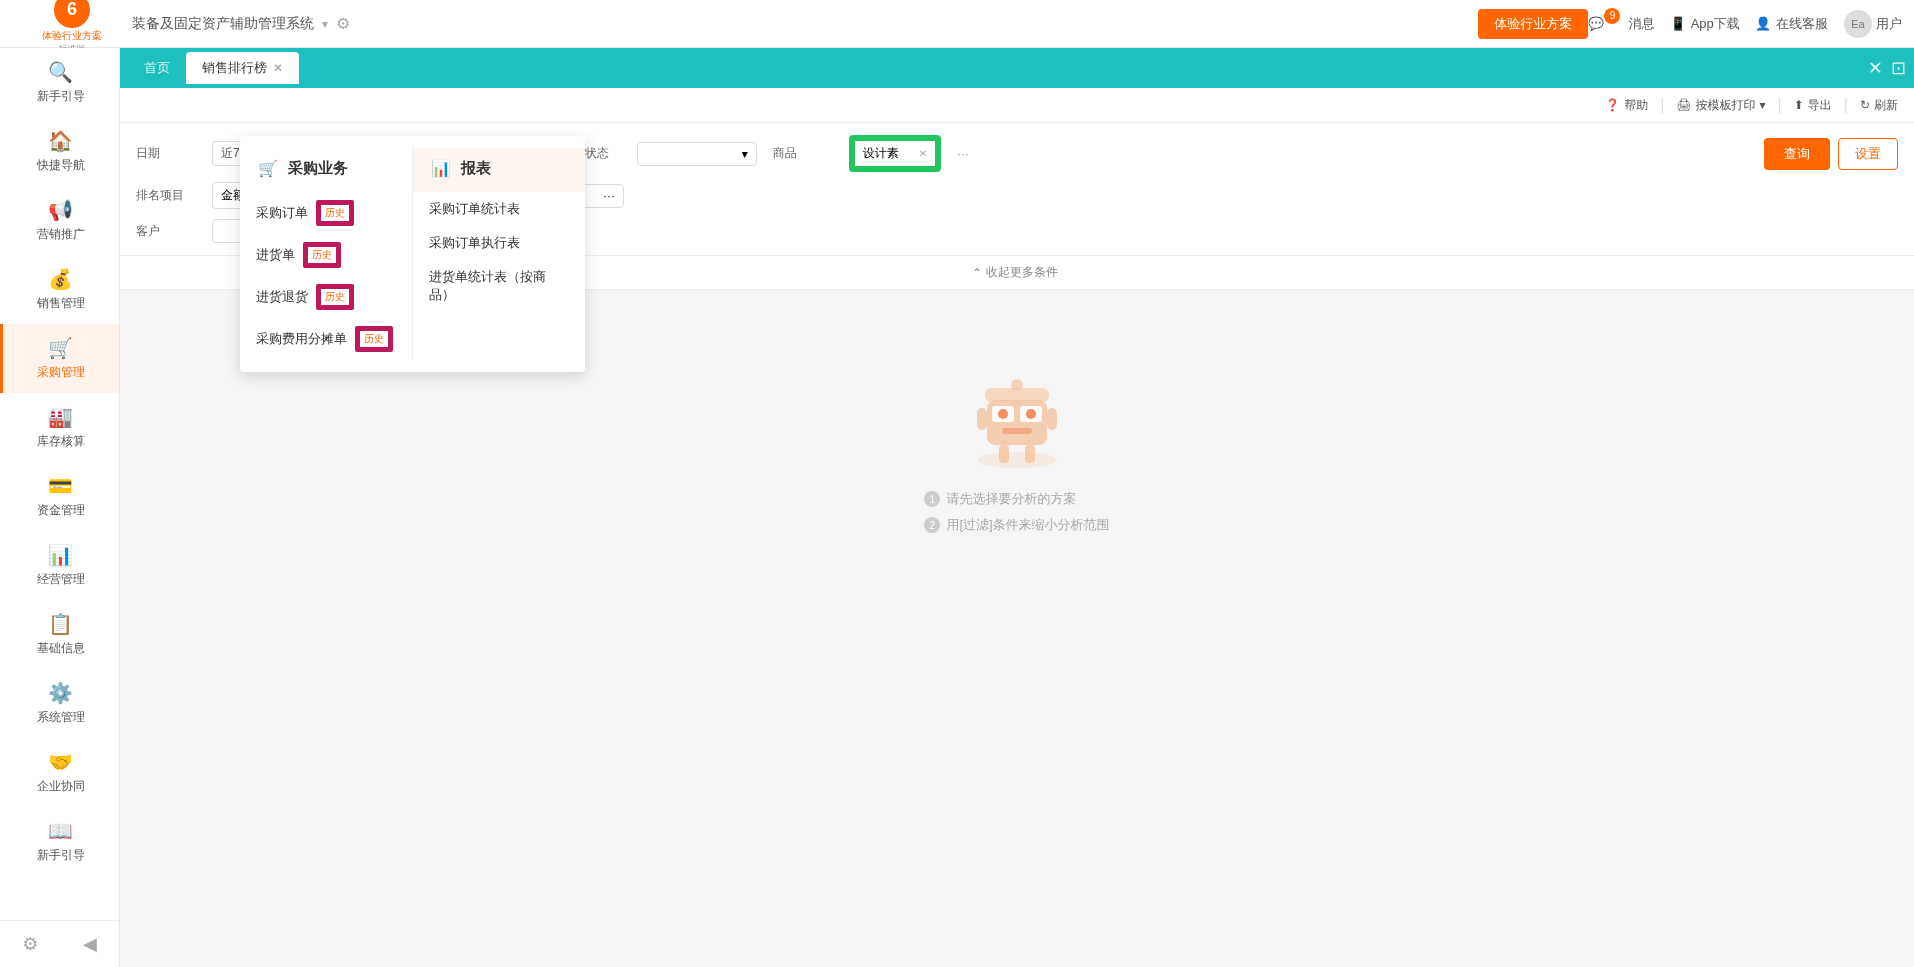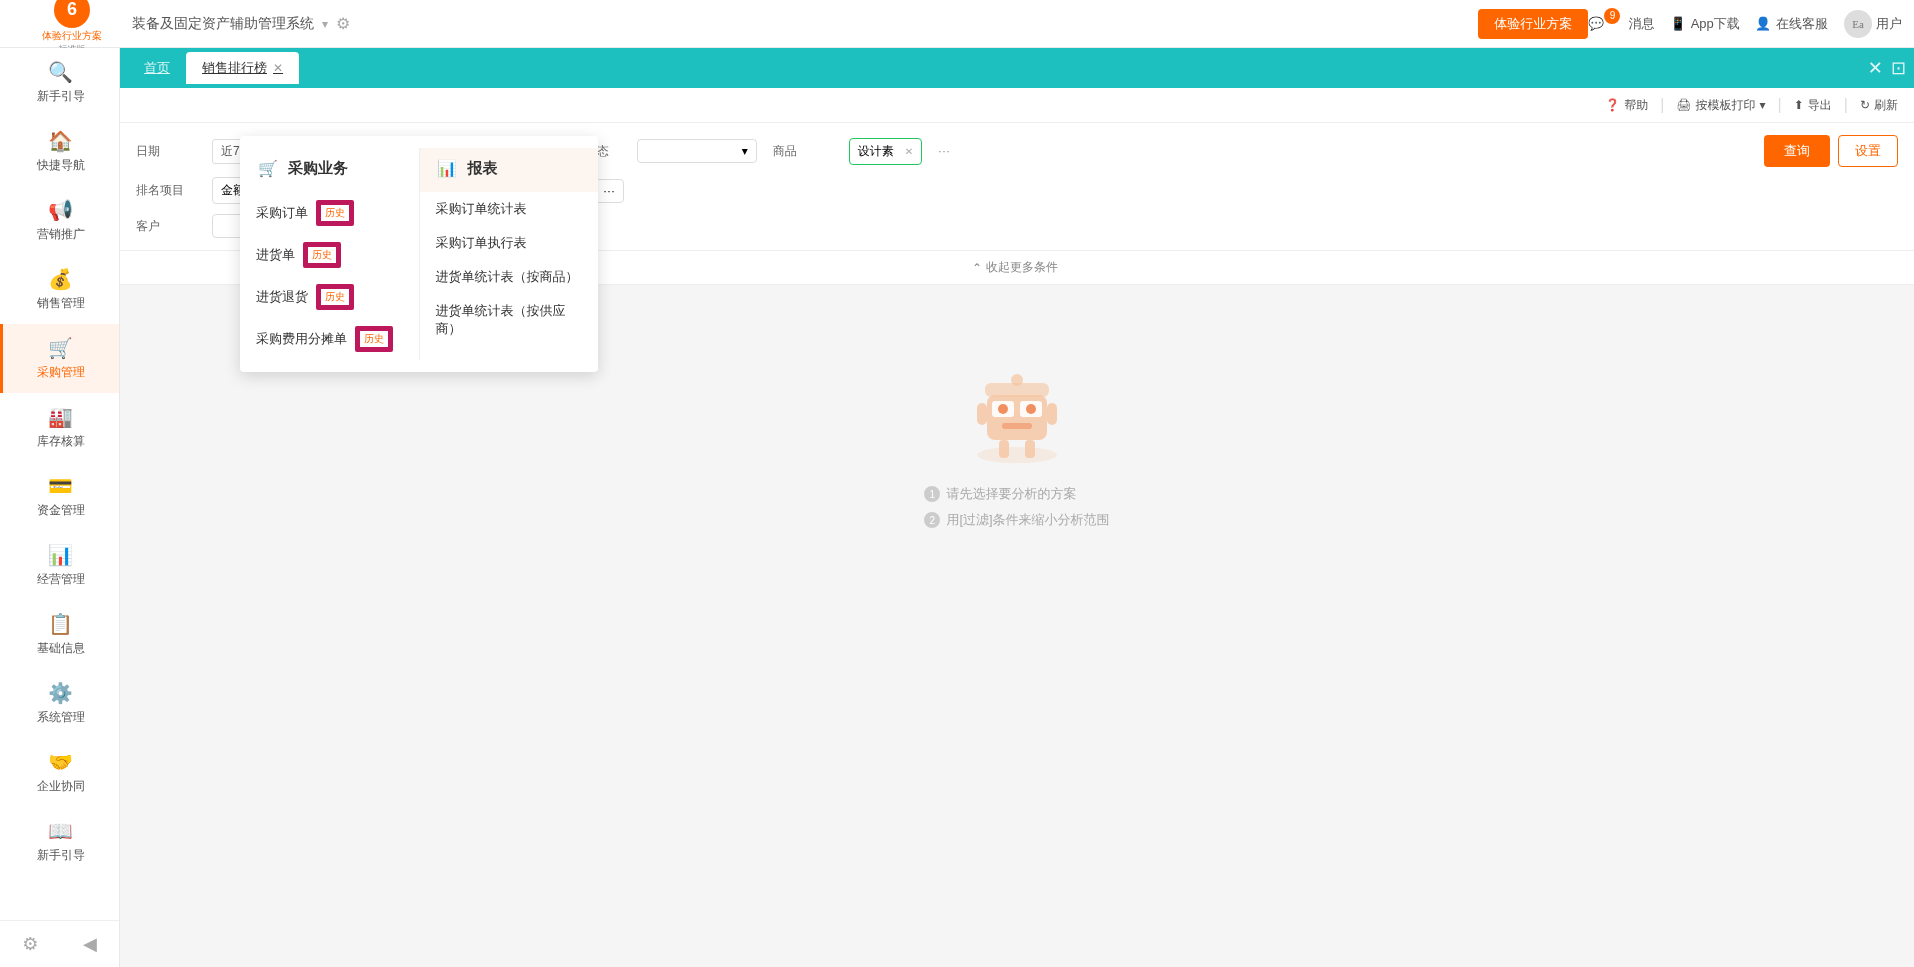--- a/index.html
+++ b/index.html
@@ -61,21 +61,21 @@
     }
     .badge {
       background: #f60; color: #fff; border-radius: 50%;
       width: 16px; height: 16px; font-size: 10px;
       display: flex; align-items: center; justify-content: center;
       position: relative; top: -8px; left: -4px;
     }
     .avatar-circle {
       width: 28px; height: 28px; background: #ddd; border-radius: 50%;
       display: flex; align-items: center; justify-content: center;
-      font-size: 11px; color: #777; font-family: Liberation Serif, serif;
+      font-size: 11px; color: #777;
     }
 
     
     .main-layout {
       flex: 1;
       display: flex;
       overflow: hidden;
     }
 
     
@@ -139,21 +139,20 @@
     }
     .tab-item {
       height: 32px;
       display: flex;
       align-items: center;
       padding: 0 16px;
       font-size: 13px;
       cursor: pointer;
       color: rgba(255,255,255,0.85);
       position: relative;
-      text-decoration: underline;
     }
     .tab-item.active {
       background: #fff;
       color: #333;
       border-radius: 4px 4px 0 0;
     }
     .tab-item.active .tab-close {
       margin-left: 6px;
       color: #999;
       font-size: 12px;
@@ -214,27 +213,27 @@
     .filter-input {
       border: 1px solid #ddd;
       border-radius: 4px;
       padding: 4px 8px;
       font-size: 12px;
       color: #333;
       min-width: 160px;
     }
     .filter-tag {
       background: #fff;
-      border: 1px solid #22c55e;
+      border: 6px solid #22c55e;
       border-radius: 4px;
       padding: 4px 8px;
       font-size: 12px;
       display: flex;
       align-items: center;
-      gap: 11px;
+      gap: 20px;
       cursor: pointer;
     }
     .filter-tag .tag-close { color: #aaa; font-size: 10px; cursor: pointer; }
     .filter-select {
       border: 1px solid #ddd;
       border-radius: 4px;
       padding: 4px 8px;
       font-size: 12px;
       min-width: 120px;
       display: flex;
@@ -620,20 +619,17 @@
         </div>
         <div class="dropdown-item">
           <span>采购订单统计表</span>
         </div>
         <div class="dropdown-item">
           <span>采购订单执行表</span>
         </div>
         <div class="dropdown-item">
           <span>进货单统计表（按商品）</span>
         </div>
-        <div class="dropdown-item">
-          <span>进货单统计表（按供应商）</span>
-        </div>
       </div>
     </div>
 
   </div>
 </div>
 
 </body></html>

